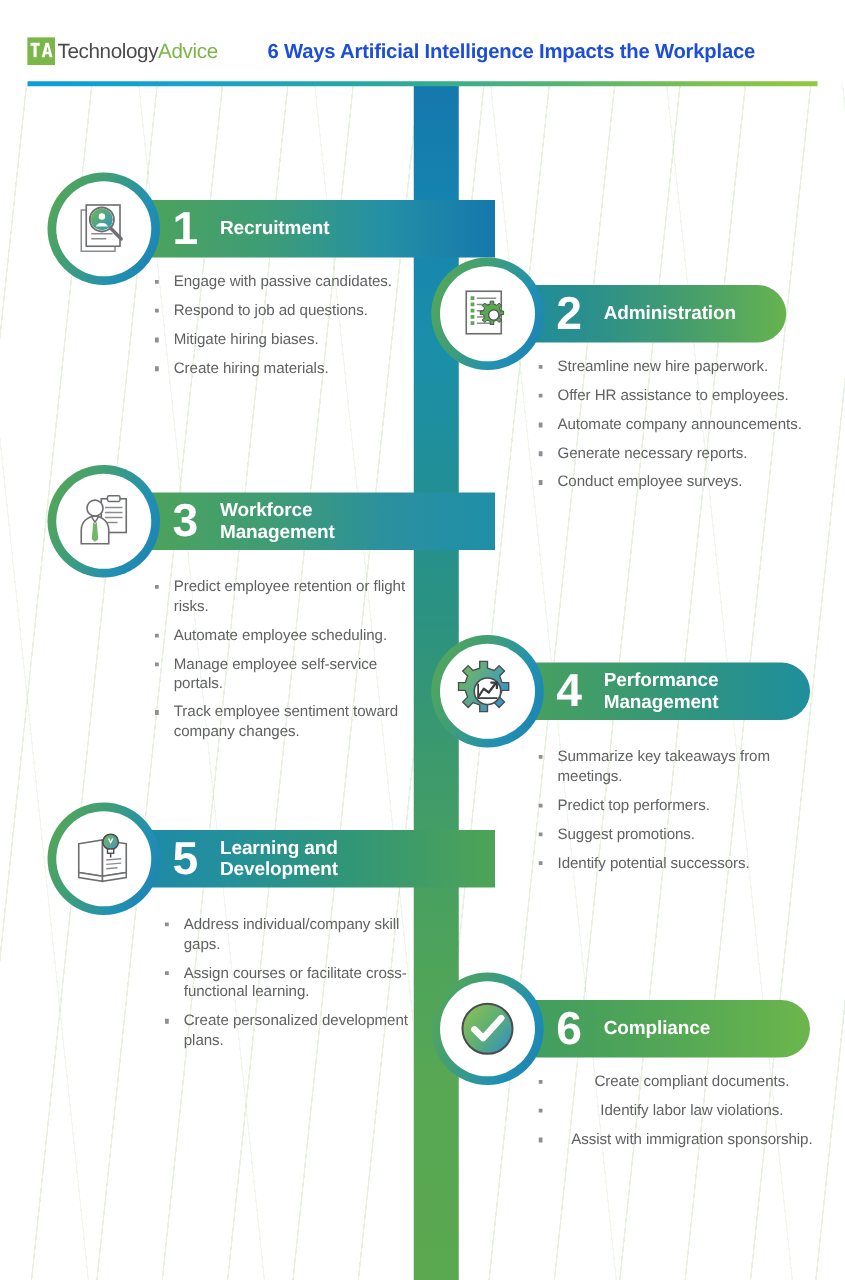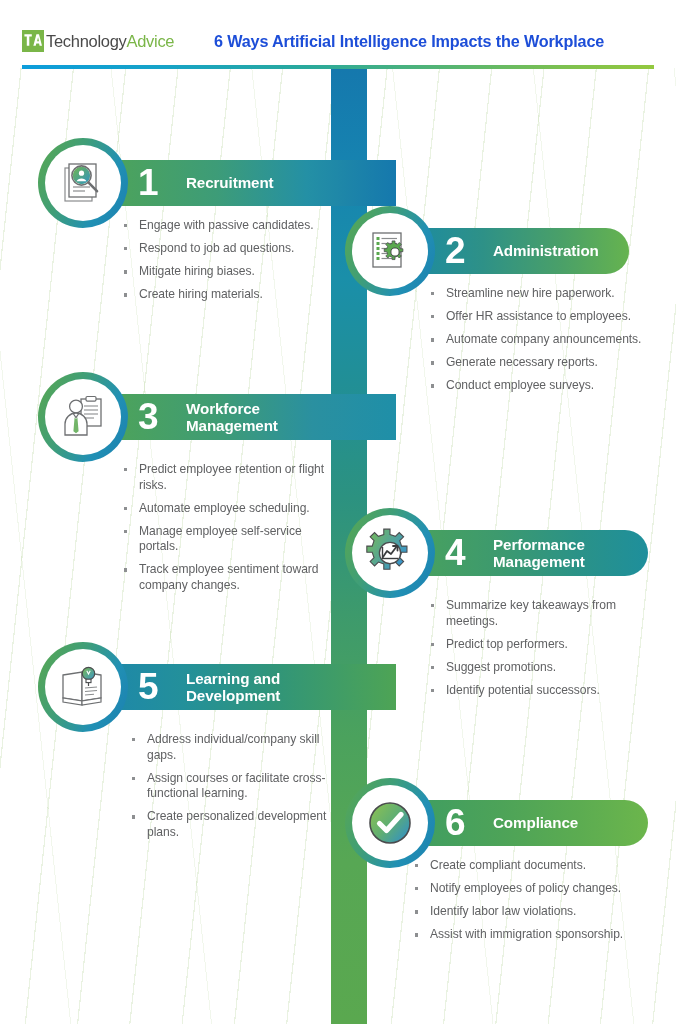--- a/index.html
+++ b/index.html
@@ -154,21 +154,21 @@
     flex: none;
     letter-spacing: -1px;
   }
   .bar-title {
     font-size: 15.2px;
     font-weight: bold;
     color: #ffffff;
     line-height: 17.5px;
     letter-spacing: -0.1px;
     white-space: pre-line;
-    margin-left: 14px;
+    margin-left: 4px;
   }
 
   
   .icon-circle {
     position: absolute;
     left: 0; top: -22px;
     width: 90px; height: 90px;
     border-radius: 50%;
     background: linear-gradient(115deg,#5aa84f 0%, #3f9e78 38%, #2190b4 70%, #1b7fb0 100%);
     z-index: 30;
@@ -431,21 +431,20 @@
               <stop offset="0" stop-color="#8cc152"></stop>
                 <stop offset="0.5" stop-color="#5fae73"></stop>
               <stop offset="1" stop-color="#2f8fc9"></stop>
             </linearGradient>
           </defs>
           <circle cx="26" cy="26" r="20" fill="url(#g6)" stroke="#4a4c4e" stroke-width="1.6"></circle>
           <polyline points="15.5,26.5 22.5,33.5 37,17.5" fill="none" stroke="#ffffff" stroke-width="5.2" stroke-linecap="round" stroke-linejoin="round"></polyline>
         </svg>
       </div>
     </div>
-    <ul class="bullets" style="left:68px; top:58px; width:232px;">
+    <ul class="bullets" style="left:84px; top:58px; width:232px;text-align:center;">
       <li>Create compliant documents.</li>
-      <li>Notify employees of policy changes.</li>
       <li>Identify labor law violations.</li>
       <li>Assist with immigration sponsorship.</li>
     </ul>
   </div>
 
 </div>
 
 </body></html>

